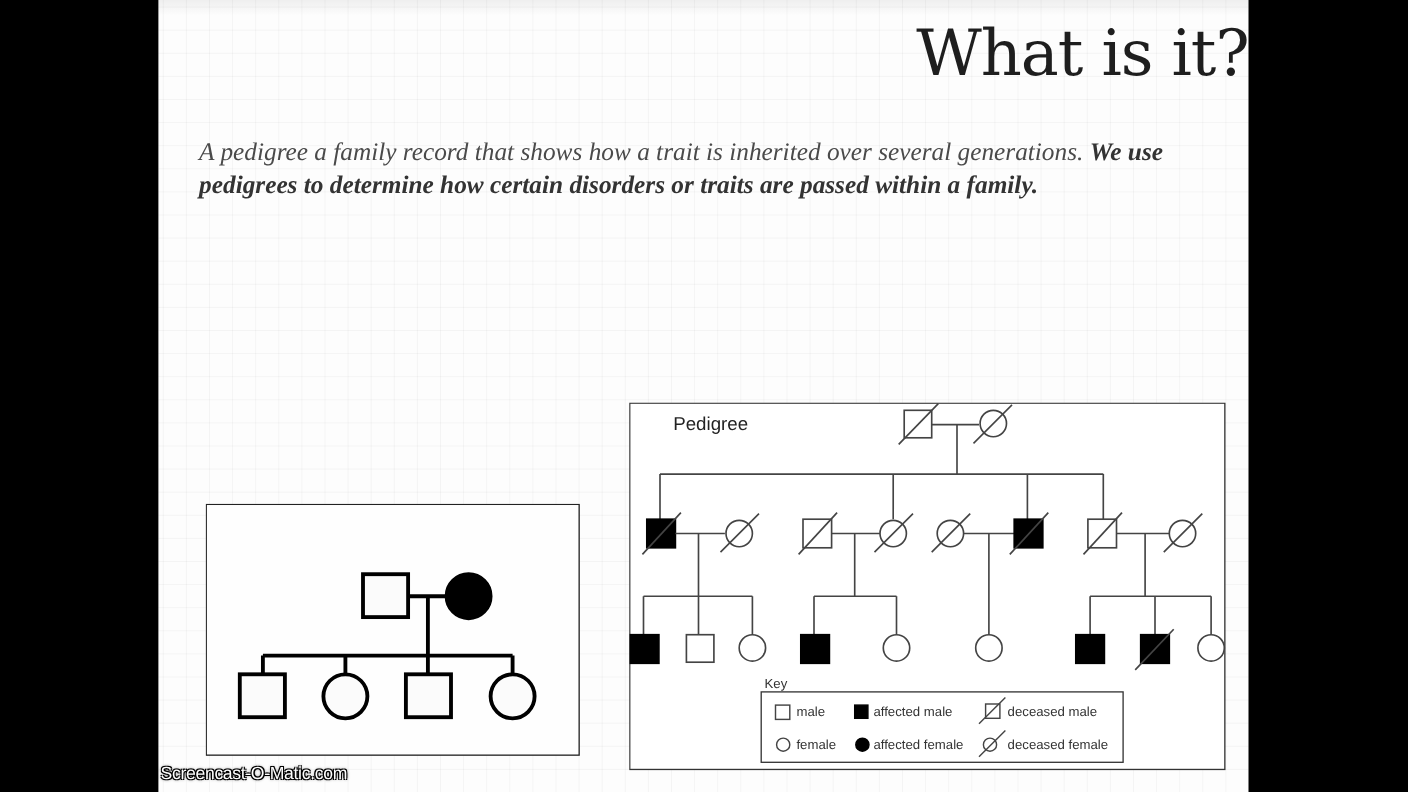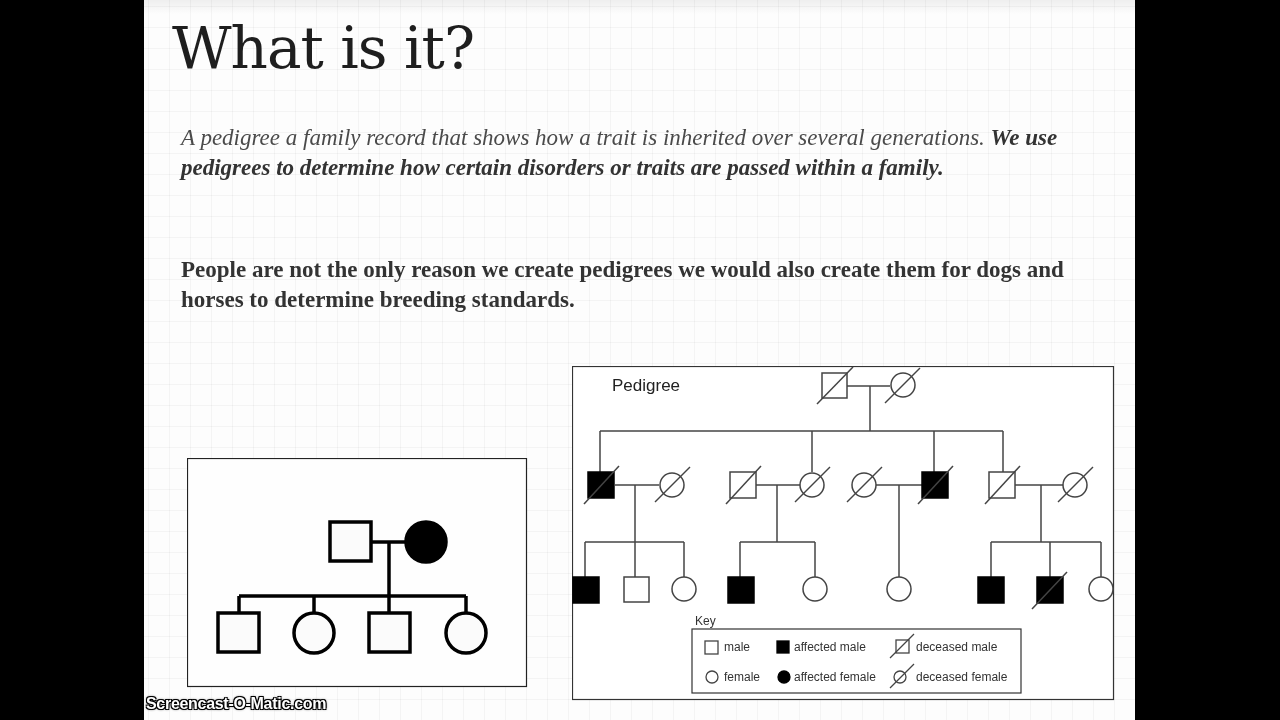--- a/index.html
+++ b/index.html
@@ -11,57 +11,56 @@
       linear-gradient(to right, rgba(0,0,0,0.035) 1px, transparent 1px),
       linear-gradient(to bottom, rgba(0,0,0,0.035) 1px, transparent 1px);
     background-size: 21px 21px;
     background-position: 4px 6px;
   }
   .slide-top-shade {
     position: absolute; left: 0; top: 0; width: 100%; height: 14px;
     background: linear-gradient(to bottom, rgba(0,0,0,0.06), rgba(0,0,0,0));
   }
   .title {
-    position: absolute; left: 0; width: 100%; top: 14px; text-align: left;
+    position: absolute; left: 0; width: 100%; top: 14px; text-align: right;
     font-family: "DejaVu Serif", "Liberation Serif", serif;
-    font-size: 58px; color: #1e1e1e; letter-spacing: -1px; padding-left: 28px;
+    font-size: 58px; color: #1e1e1e; letter-spacing: -1px;
   }
   .body-text {
     position: absolute; left: 37px; width: 920px;
     font-family: "Liberation Serif", "DejaVu Serif", serif;
     font-size: 23px; line-height: 30px; color: #4a4a4a;
   }
   .p1 { top: 123px; font-style: italic; }
   .p2 { top: 255px; }
   .bold { font-weight: bold; color: #333; }
   .diagram { position: absolute; }
   .left-diagram { left: 43px; top: 458px; }
   .right-diagram { left: 428px; top: 366px; }
   .watermark {
     position: absolute; left: 146px; top: 695px;
     font-family: "Liberation Sans", "DejaVu Sans", sans-serif;
-    font-weight: bold; font-size: 16px; color: #fff;
+    font-weight: normal; font-size: 16px; color: #fff;
     text-shadow: -1px -1px 0 #000, 1px -1px 0 #000, -1px 1px 0 #000, 1px 1px 0 #000, 0 0 3px #000;
     letter-spacing: -0.3px;
   }
   svg text { font-family: "Liberation Sans", "DejaVu Sans", sans-serif; }
 </style>
 </head>
 <body>
 
 <div class="slide">
   <div class="slide-top-shade"></div>
 
   <div class="title">What is it?</div>
 
   <div class="body-text p1">
     <span>A pedigree a family record that shows how a trait is inherited over several generations. </span><span class="bold">We use pedigrees to determine how certain disorders or traits are passed within a family.</span>
   </div>
 
-  <div class="body-text p2 bold">People are not the only reason we create pedigrees we would also create them for dogs and horses to determine breeding standards.</div>
 
   <svg class="diagram left-diagram" width="341" height="230" viewBox="0 0 341 230" xmlns="http://www.w3.org/2000/svg">
     <rect x="0.5" y="0.5" width="339" height="228" fill="#fefefe" stroke="#222" stroke-width="1.2"></rect>
     <g stroke="#000" stroke-width="3.5" fill="#fbfbfb">
 
       <rect x="143" y="64" width="41" height="39"></rect>
       <line x1="184" y1="84" x2="219" y2="84"></line>
       <circle cx="239" cy="84" r="20" fill="#000"></circle>
       <line x1="202" y1="84" x2="202" y2="138"></line>
       <line x1="52" y1="138" x2="279" y2="138"></line>

